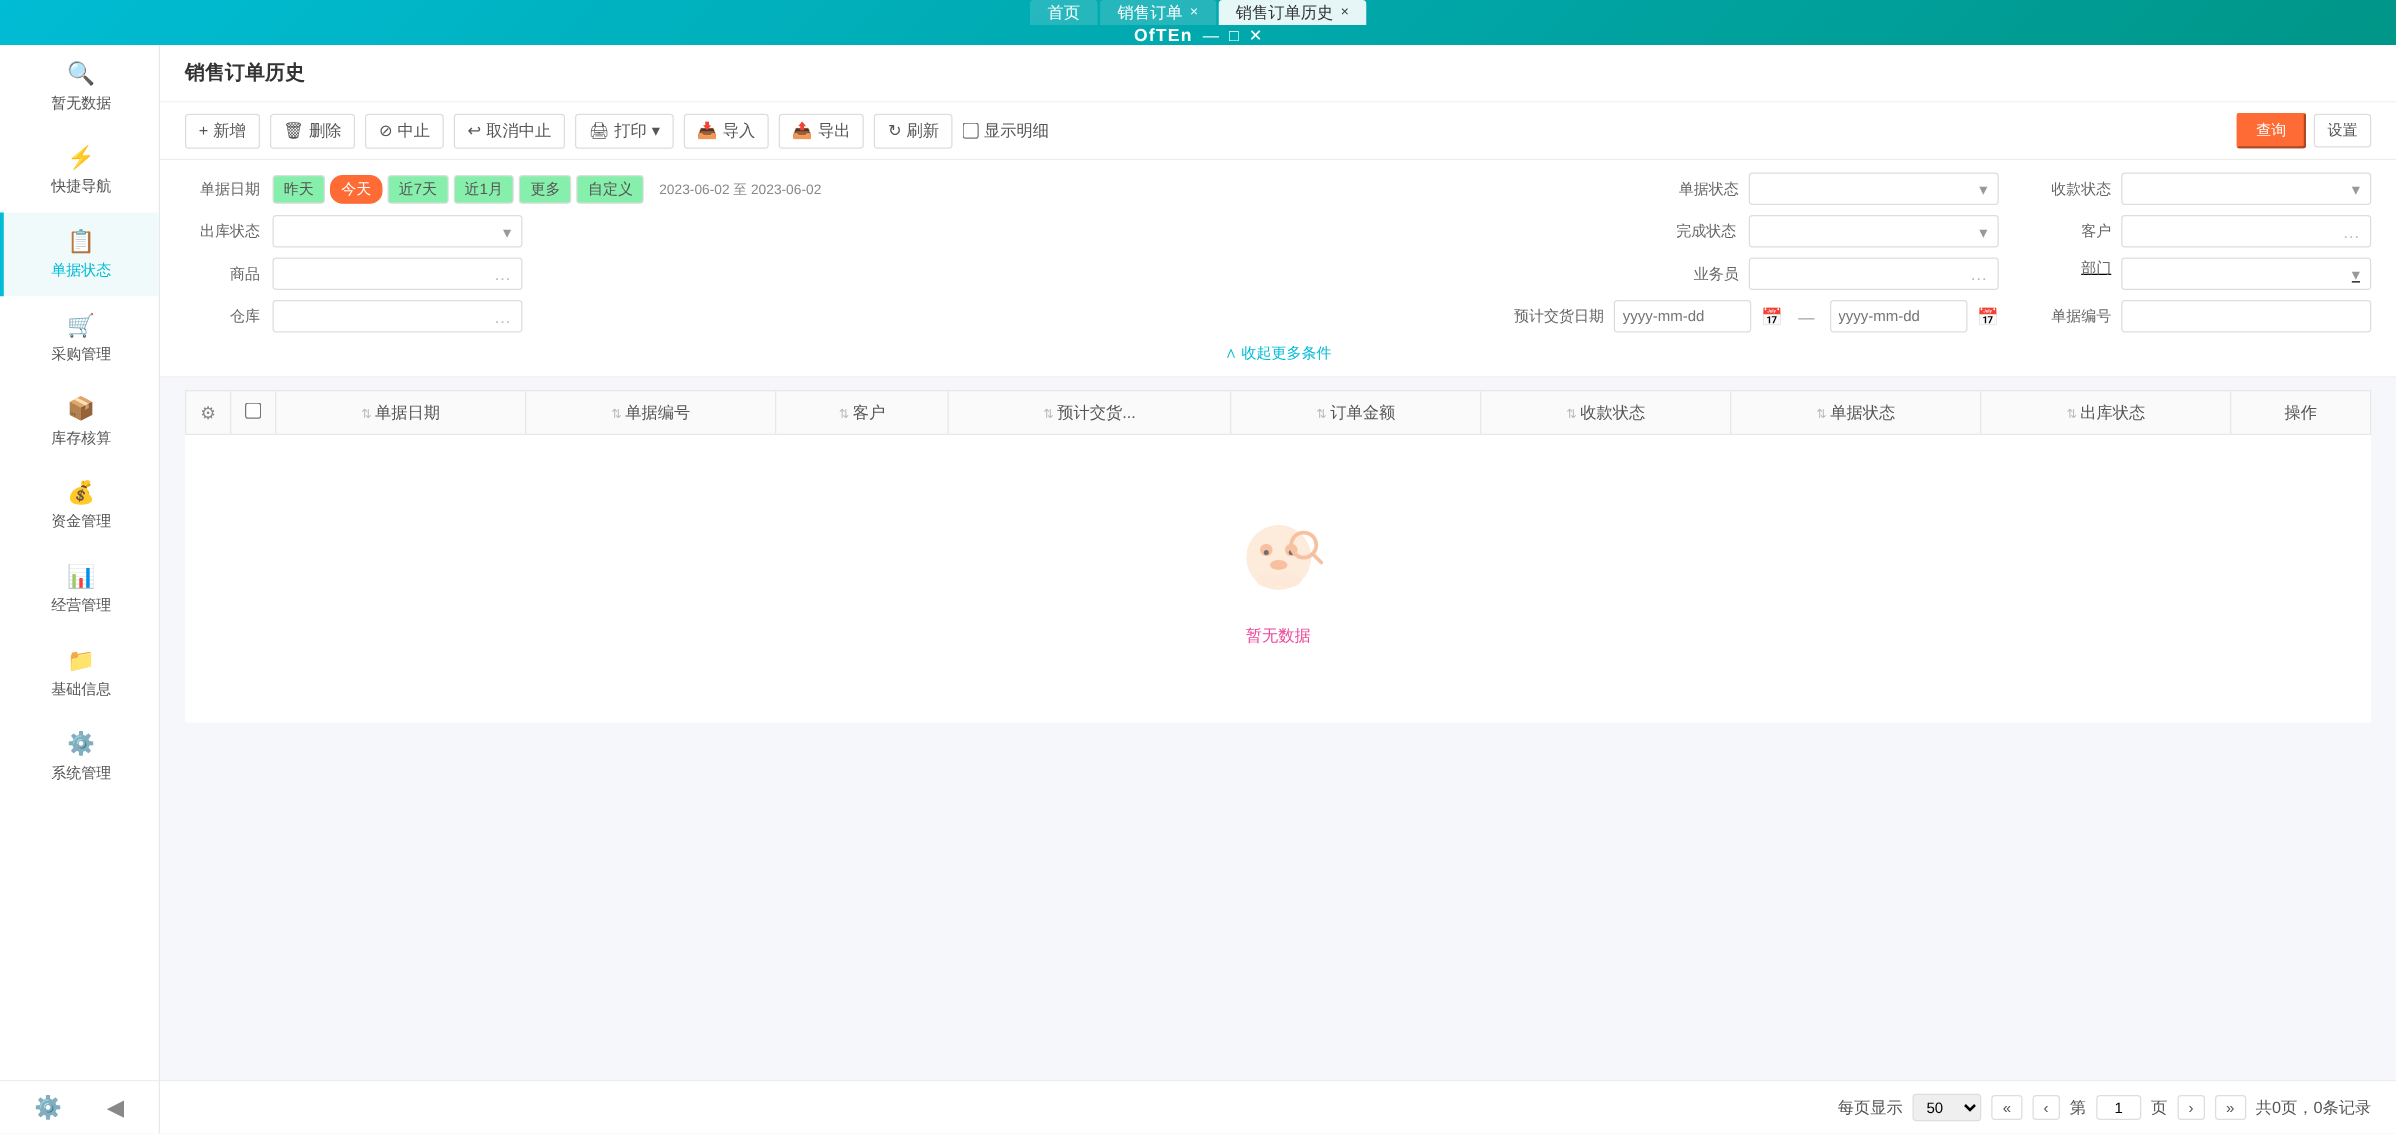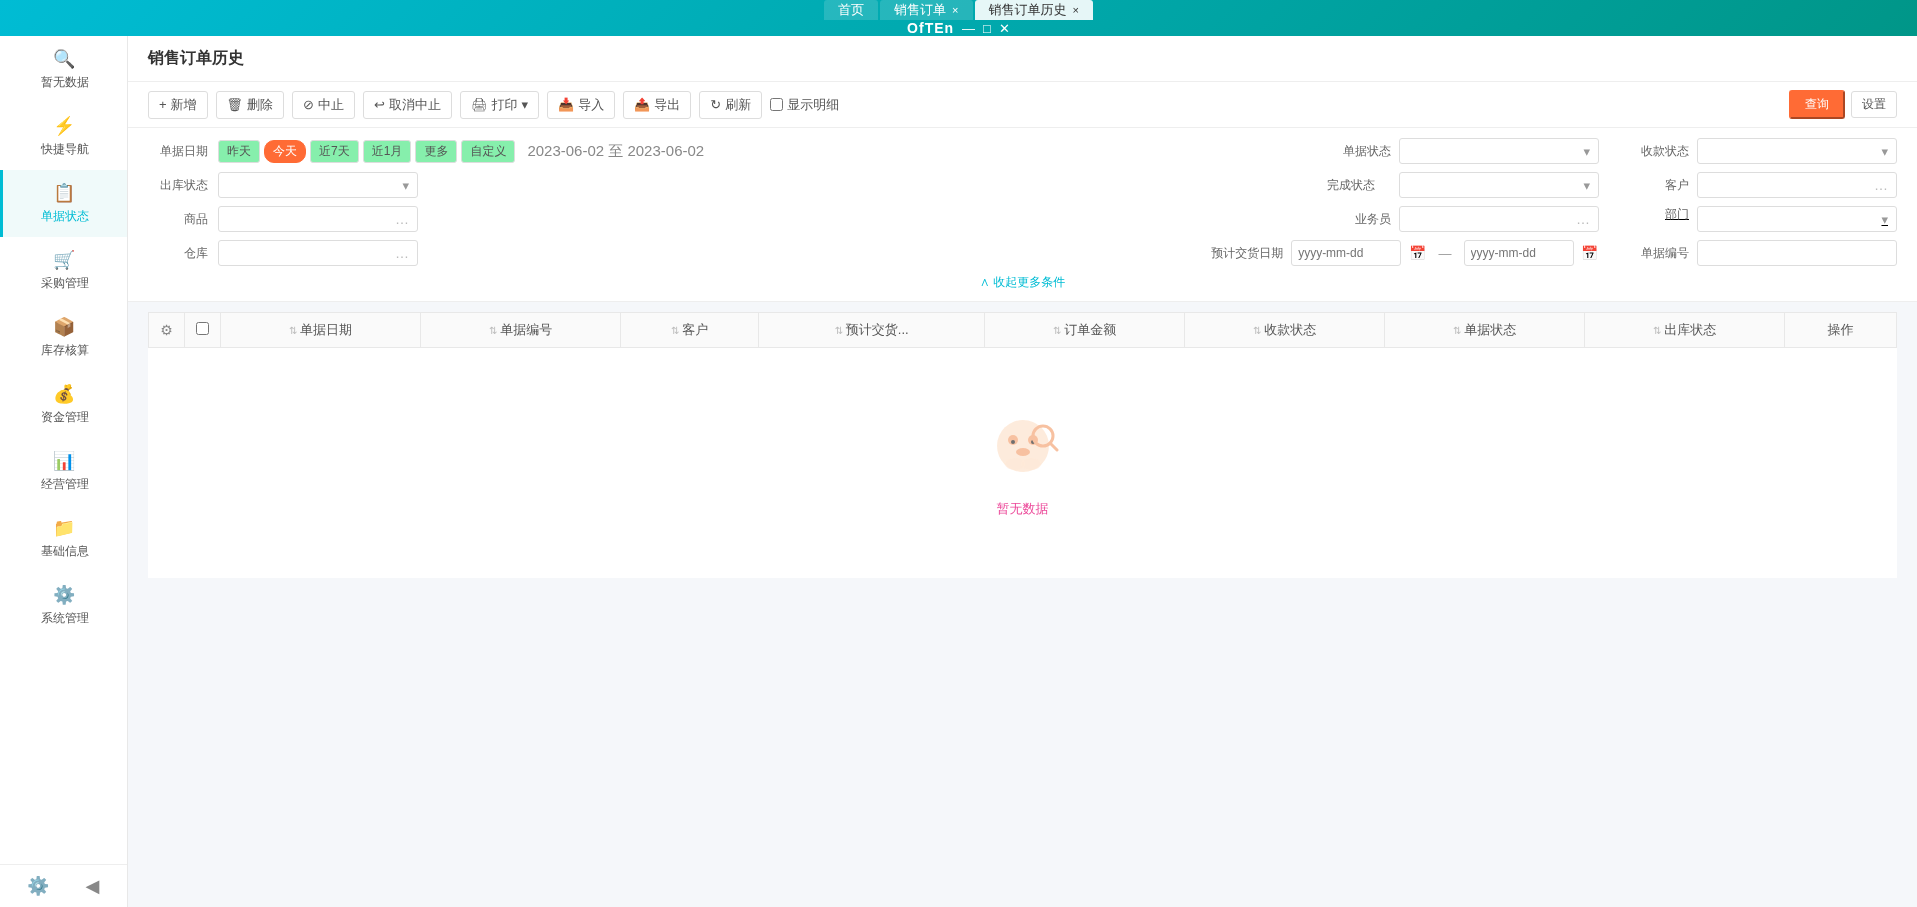--- a/index.html
+++ b/index.html
@@ -83,21 +83,21 @@
     }
     .filter-row { display: flex; align-items: center; gap: 10px; margin-bottom: 8px; flex-wrap: wrap; }
     .filter-label { color: #666; min-width: 60px; text-align: right; flex-shrink: 0; font-size: 12px; }
     .filter-control { display: flex; align-items: center; gap: 4px; }
     .date-shortcuts { display: flex; gap: 4px; align-items: center; }
     .date-btn {
       padding: 2px 8px; border: 1px solid #ddd; border-radius: 3px; cursor: pointer;
       font-size: 12px; color: #555; background: #86efac;
     }
     .date-btn.active { background: #ff6b35; color: #fff; border-color: #ff6b35; border-radius: 10px; }
-    .date-range { color: #888; font-size: 15px; }
+    .date-range { color: #888; font-size: 11px; }
     .filter-select {
       border: 1px solid #ddd; border-radius: 3px; padding: 3px 8px; min-width: 180px;
       background: #fff; cursor: pointer; display: flex; align-items: center; justify-content: space-between;
       font-size: 12px; color: #999; height: 26px;
     }
     .filter-input {
       border: 1px solid #ddd; border-radius: 3px; padding: 3px 8px; min-width: 180px;
       font-size: 12px; height: 26px; color: #333; outline: none;
     }
     .filter-dots { color: #bbb; font-size: 14px; cursor: pointer; }
@@ -306,21 +306,21 @@
         </span>
       </div>
 
       <div class="filter-row">
         <span class="filter-label">出库状态</span>
         <div class="filter-select" style="min-width:200px;">
           <span></span>
           <span>▾</span>
         </div>
 
-        <span style="margin-left:auto; display:flex; align-items:center; gap:24px;">
+        <span style="margin-left:auto; display:flex; align-items:center; gap:10px;">
           <span class="filter-label">完成状态</span>
           <div class="filter-select" style="min-width:200px;">
             <span></span>
             <span>▾</span>
           </div>
         </span>
 
         <span style="display:flex; align-items:center; gap:8px; margin-left:20px;">
           <span class="filter-label">客户</span>
           <div class="filter-select" style="min-width:200px;">
@@ -448,15 +448,31 @@
                   <line x1="77" y1="35" x2="84" y2="42" stroke="#f5a87a" stroke-width="3" stroke-linecap="round"></line>
                 </svg>
                 <span>暂无数据</span>
               </div>
             </td>
           </tr>
         </tbody>
       </table>
     </div>
 
+    <div class="pagination-bar">
+      <span>每页显示</span>
+      <select class="per-page-select">
+        <option value="50">50</option>
+        <option value="100">100</option>
+        <option value="200">200</option>
+      </select>
+      <button class="page-nav-btn">«</button>
+      <button class="page-nav-btn">‹</button>
+      <span>第</span>
+      <input type="text" class="page-num-input" value="1" style="">
+      <span>页</span>
+      <button class="page-nav-btn">›</button>
+      <button class="page-nav-btn">»</button>
+      <span>共0页，0条记录</span>
+    </div>
 
   </div>
 </div>
 
 </body></html>

